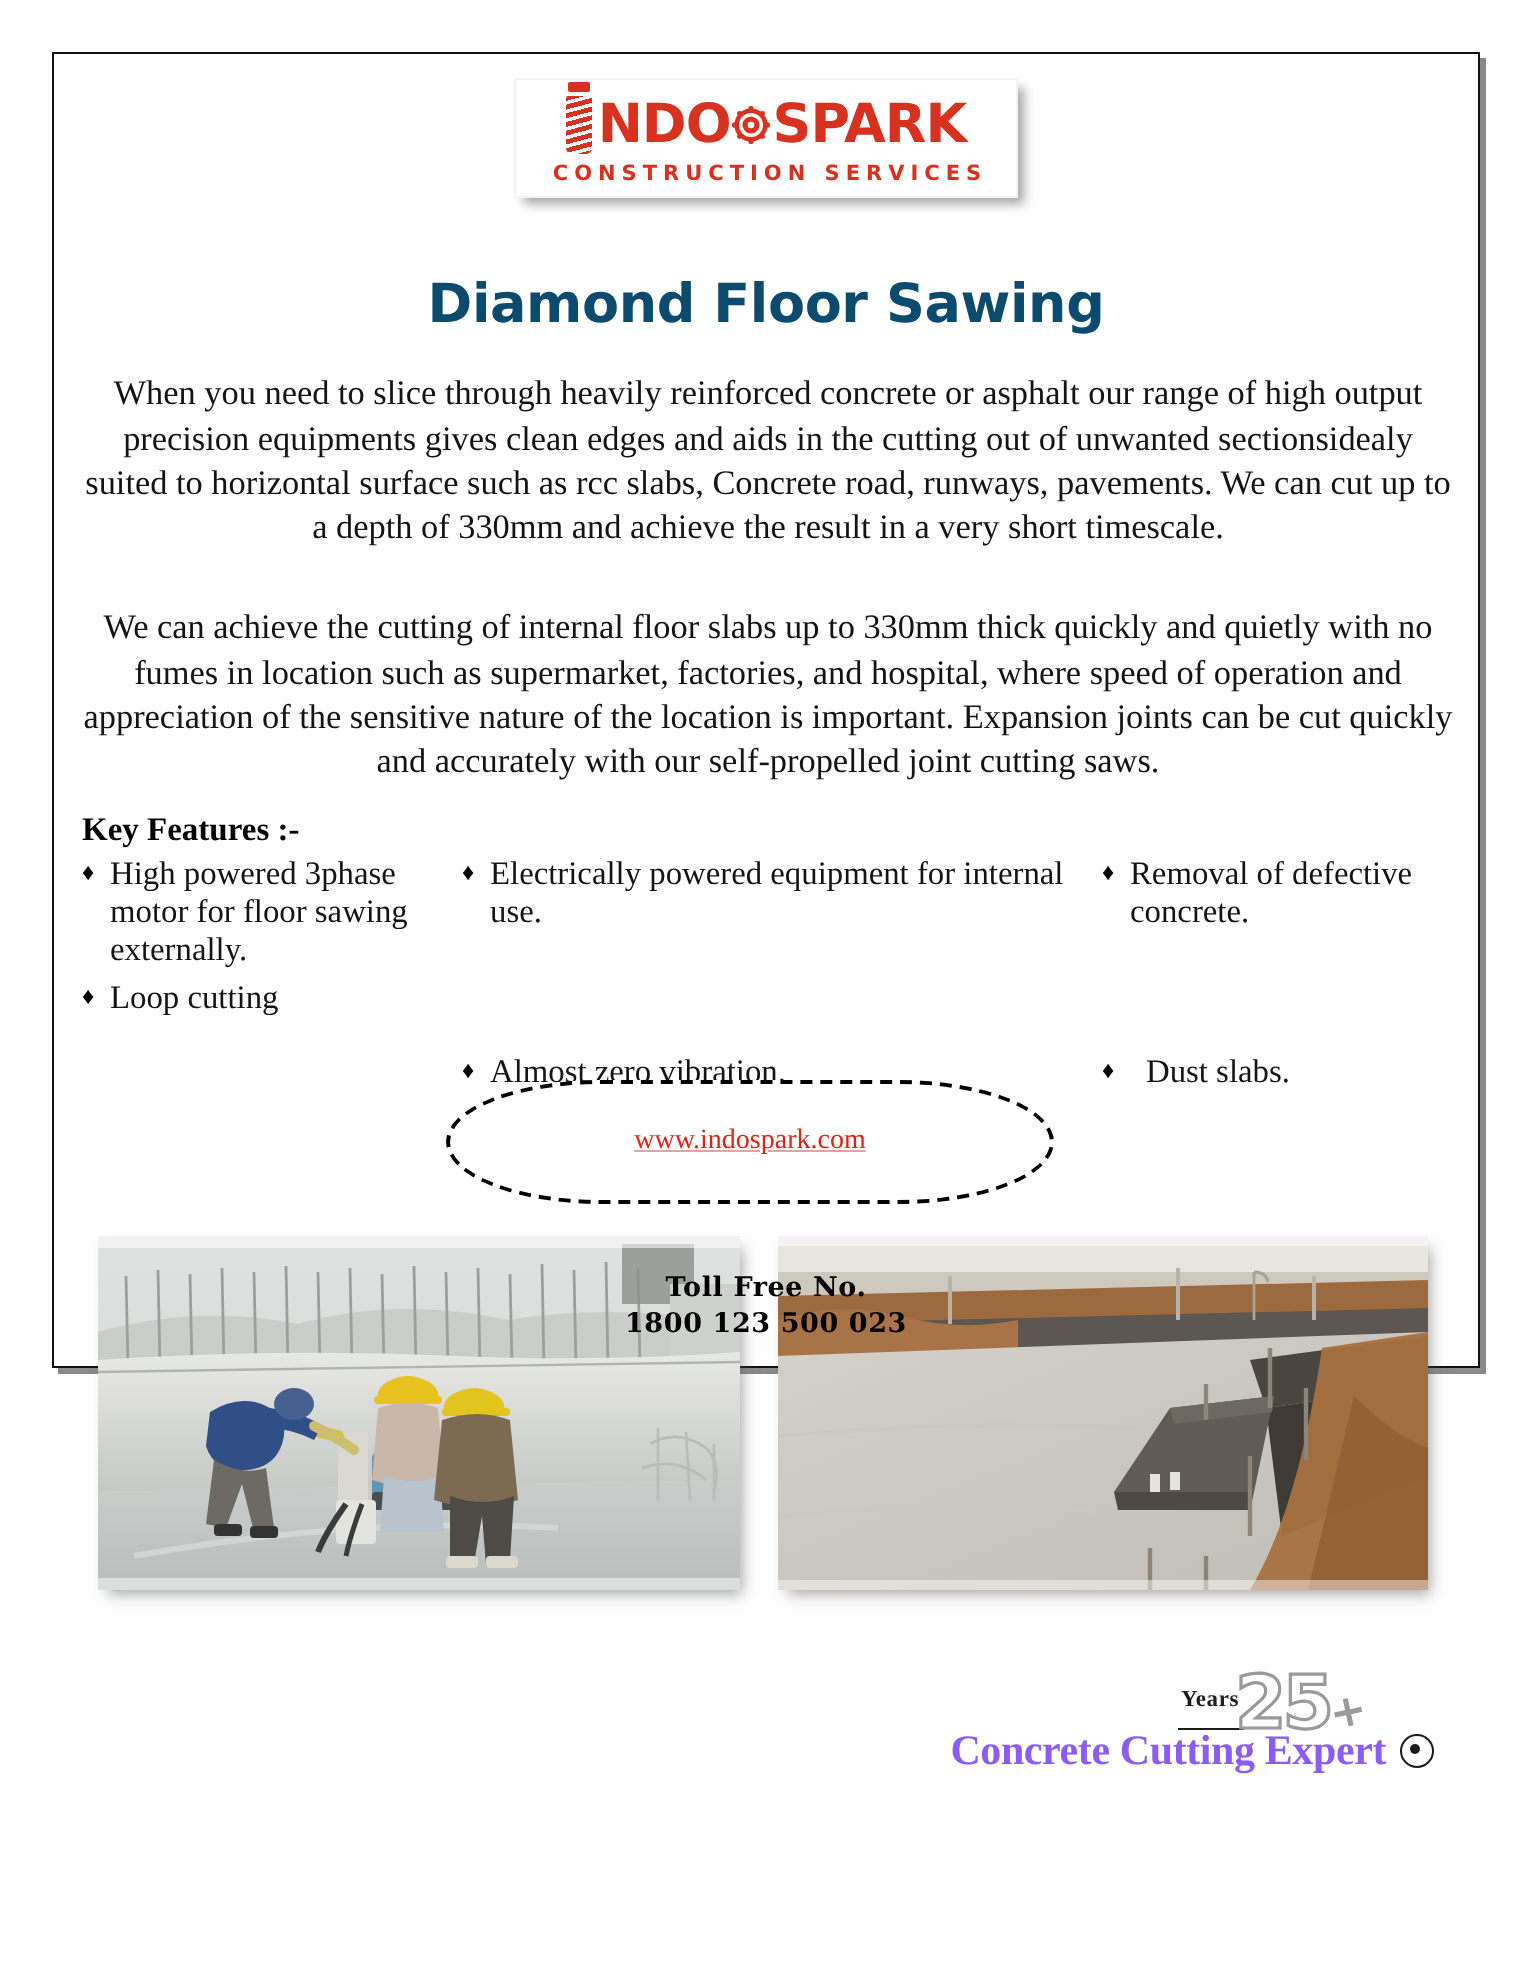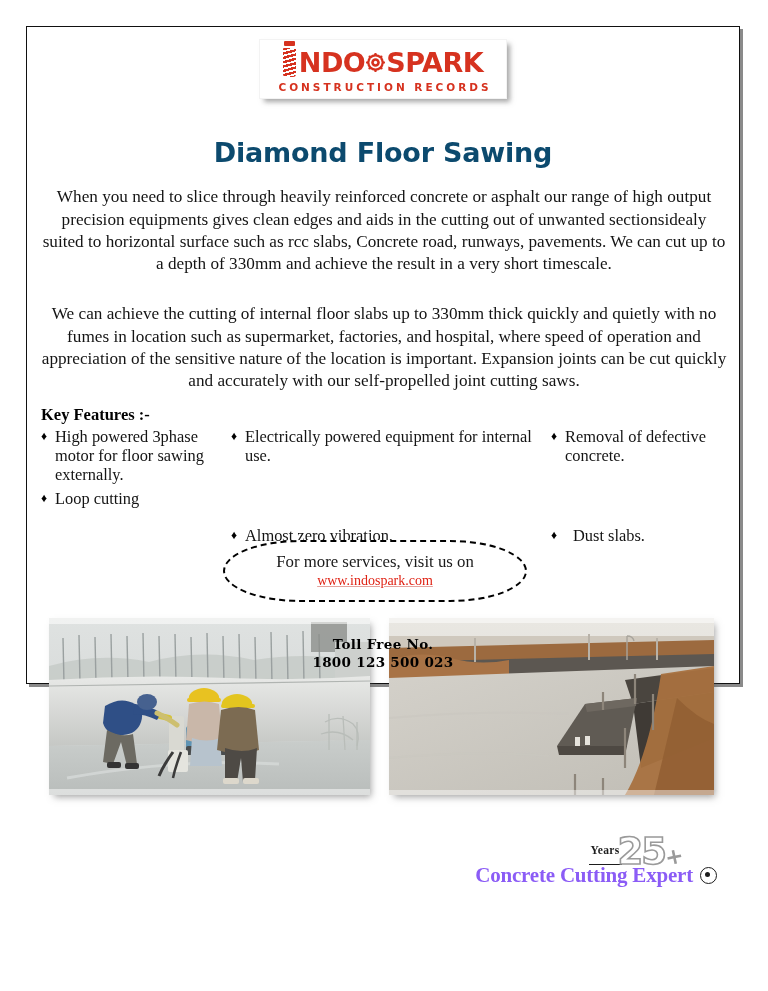--- a/index.html
+++ b/index.html
@@ -383,21 +383,21 @@
               <circle cx="4.7" cy="4.7" r="1.55"></circle>
               <circle cx="19.3" cy="19.3" r="1.55"></circle>
               <circle cx="19.3" cy="4.7" r="1.55"></circle>
               <circle cx="4.7" cy="19.3" r="1.55"></circle>
             </g>
             <circle cx="12" cy="12" r="2.1" fill="#ffffff"></circle>
           </svg>
         </span>
         <span class="logo-text">SPARK</span>
       </div>
-      <div class="logo-sub">CONSTRUCTION RECORDS</div>
+      <div class="logo-sub">CONSTRUCTION SERVICES</div>
     </div>
   </div>
 
   <div id="headline">Diamond Floor Sawing</div>
 
   <p id="para-1" class="body-copy">When you need to slice through heavily reinforced concrete or asphalt our range of high output precision equipments gives clean edges and aids in the cutting out of unwanted sectionsidealy suited to horizontal surface such as rcc slabs, Concrete road, runways, pavements. We can cut up to a depth of 330mm and achieve the result in a very short timescale.</p>
   <p id="para-2" class="body-copy">We can achieve the cutting of internal floor slabs up to 330mm thick quickly and quietly with no fumes in location such as supermarket, factories, and hospital, where speed of operation and appreciation of the sensitive nature of the location is important. Expansion joints can be cut quickly and accurately with our self-propelled joint cutting saws.</p>
 
   <div id="features-heading">Key Features :-</div>
 
@@ -434,21 +434,20 @@
       <div class="feat-spacer"></div>
       <div class="feat-item wide-gap">
         <span class="feat-bullet">♦</span>
         <span class="feat-text">Dust slabs.</span>
       </div>
     </div>
 
   </div>
 
   <div id="callout">
-    <div id="callout-line1">For more services, visit us on</div>
     <a id="callout-url" href="#">www.indospark.com</a>
   </div>
 
   <div class="photo" id="photo-left">
     <svg viewBox="0 0 321 177" preserveAspectRatio="none" aria-hidden="true">
       <defs>
         <linearGradient id="skyL" x1="0" y1="0" x2="0" y2="1">
           <stop offset="0" stop-color="#dfe2e1"></stop>
             <stop offset="1" stop-color="#cfd3d2"></stop>
         </linearGradient>

